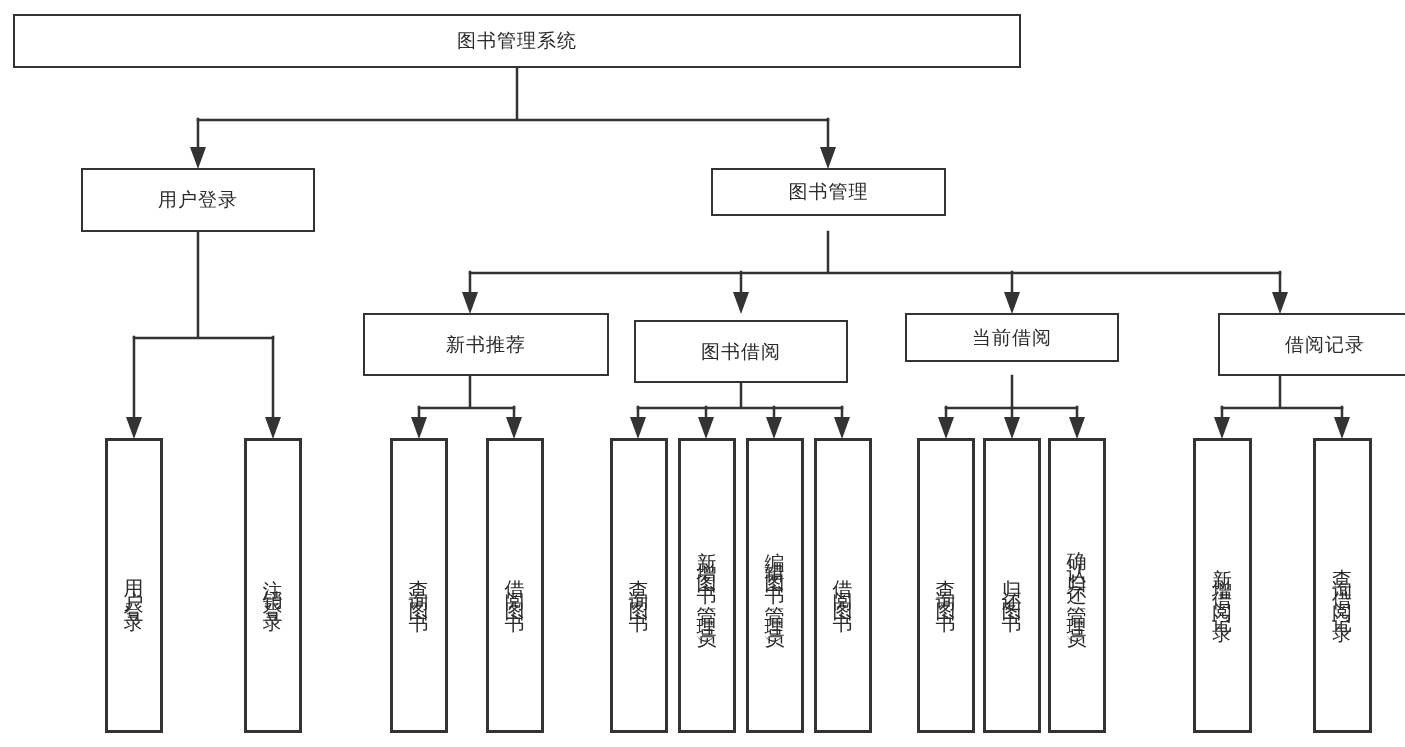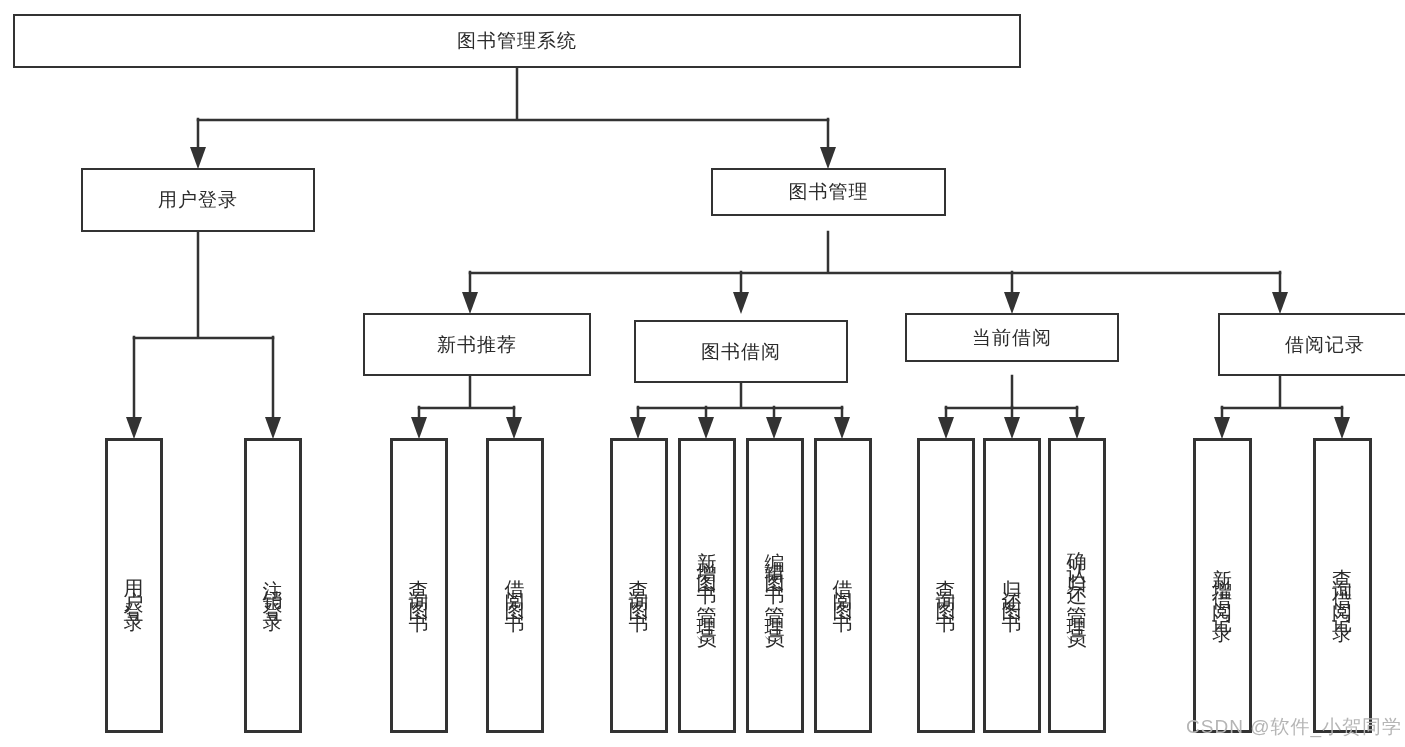--- a/index.html
+++ b/index.html
@@ -124,21 +124,21 @@
       <polygon points="1214,417 1230,417 1222,439"></polygon>
       <polygon points="1334,417 1350,417 1342,439"></polygon>
     </g>
   </svg>
 
   <div class="node" style="left:13px; top:14px; width:1008px; height:54px;">图书管理系统</div>
 
   <div class="node" style="left:81px; top:168px; width:234px; height:64px;">用户登录</div>
   <div class="node" style="left:711px; top:168px; width:235px; height:48px;">图书管理</div>
 
-  <div class="node" style="left:363px; top:313px; width:228px; height:63px;">新书推荐</div>
+  <div class="node" style="left:363px; top:313px; width:246px; height:63px;">新书推荐</div>
   <div class="node" style="left:634px; top:320px; width:214px; height:63px;">图书借阅</div>
   <div class="node" style="left:905px; top:313px; width:214px; height:49px;">当前借阅</div>
   <div class="node" style="left:1218px; top:313px; width:214px; height:63px;">借阅记录</div>
 
   <div class="leaf" style="left:105px;">
     <span>用户登录</span>
   </div>
   <div class="leaf" style="left:244px;">
     <span>注销登录</span>
   </div>
@@ -173,15 +173,14 @@
     <span>确认归还（管理员）</span>
   </div>
 
   <div class="leaf" style="left:1193px; width:59px;">
     <span>新增借阅记录</span>
   </div>
   <div class="leaf" style="left:1313px; width:59px;">
     <span>查询借阅记录</span>
   </div>
 
-  <div class="watermark">CSDN @软件_小贺同学</div>
 
 </div>
 
 </body></html>

